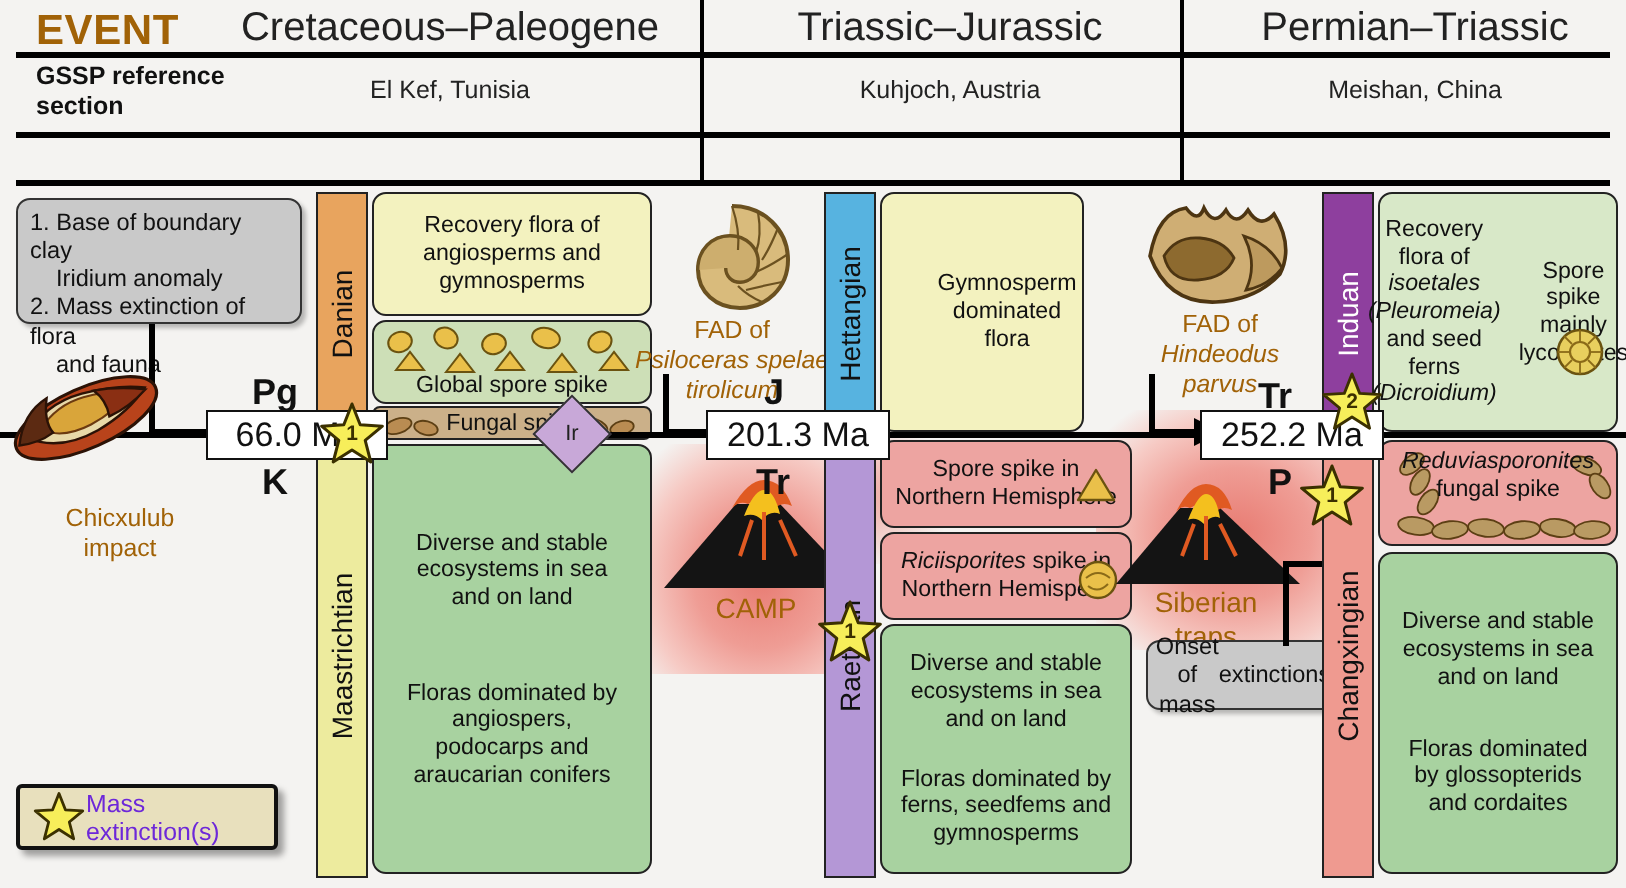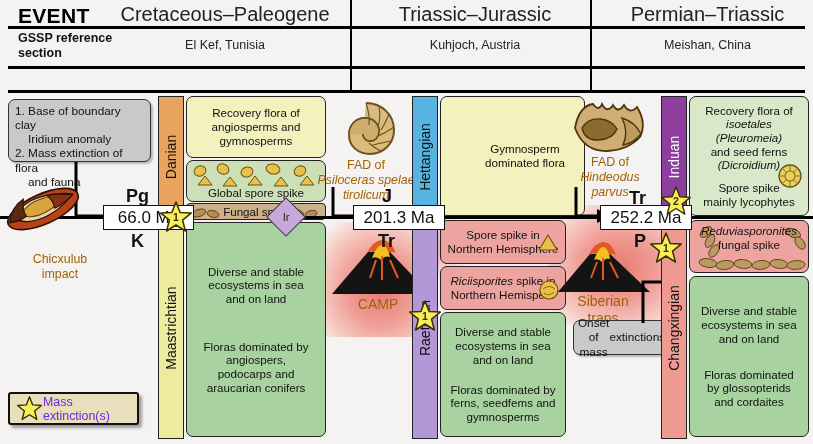--- a/index.html
+++ b/index.html
@@ -3,21 +3,21 @@
 <meta charset="utf-8">
 <style>
   html,body{margin:0;padding:0;background:#fff;}
   body{font-family:"Liberation Sans",sans-serif;}
   #stage{position:relative;width:813px;height:444px;background:#f4f3f1;overflow:hidden;}
 
   
   .hline{position:absolute;background:#000;}
   .vline{position:absolute;background:#000;}
 
-  .hdr-event{position:absolute;left:18px;top:4px;font-size:21px;font-weight:bold;color:#000000;letter-spacing:.3px;}
+  .hdr-event{position:absolute;left:18px;top:4px;font-size:21px;font-weight:bold;color:#a16207;letter-spacing:.3px;}
   .hdr-period{position:absolute;top:3px;font-size:20px;color:#222;text-align:center;}
   .hdr-gssp{position:absolute;left:18px;top:31px;font-size:12.5px;font-weight:bold;color:#111;line-height:1.18;}
   .hdr-site{position:absolute;top:38px;font-size:12.5px;color:#222;text-align:center;}
   .hdr-def{position:absolute;left:18px;top:74px;font-size:13px;font-weight:bold;color:#111;}
 
   
   .panel{position:absolute;box-sizing:border-box;border:1.6px solid #222;border-radius:7px;
          font-size:11.6px;line-height:1.18;color:#111;text-align:center;
          display:flex;align-items:center;justify-content:center;padding:2px 3px;}
   .panel-cream{background:#f3f2bf;}
@@ -236,21 +236,21 @@
   </div>
   <div class="cap" style="left:318px;top:296px;width:120px;font-size:14px;">CAMP</div>
 
   <div class="chron" style="left:412px;top:96px;width:26px;height:122px;background:#57b3e0;">
     <span>Hettangian</span>
   </div>
   <div class="chron" style="left:412px;top:217px;width:26px;height:222px;background:#b497d6;">
     <span>Raethian</span>
   </div>
 
-  <div class="panel panel-cream" style="left:440px;top:96px;width:145px;height:120px;padding-left:28px;">Gymnosperm dominated flora</div>
+  <div class="panel panel-cream" style="left:440px;top:96px;width:102px;height:120px;padding-left:28px;">Gymnosperm dominated flora</div>
 
   <div class="panel panel-red" style="left:440px;top:220px;width:126px;height:44px;">
     <span>Spore spike in Northern Hemisphere</span>
     <svg style="position:absolute;right:6px;top:12px;" width="22" height="20" viewBox="0 0 22 20">
       <path d="M11,2 L20,17 L2,17 Z" fill="#eac04a" stroke="#6b5310" stroke-width="1.2" stroke-linejoin="round"></path>
     </svg>
   </div>
 
   <div class="panel panel-red" style="left:440px;top:266px;width:126px;height:44px;">
     <span>
@@ -330,21 +330,21 @@
   </div>
 
   <div class="chron" style="left:661px;top:96px;width:26px;height:122px;background:#8e3f9e;">
     <span style="color:#fff;">Induan</span>
   </div>
   <div class="chron" style="left:661px;top:217px;width:26px;height:222px;background:#ef9a90;">
     <span>Changxingian</span>
   </div>
 
   <div class="panel panel-palegreen" style="left:689px;top:96px;width:120px;height:120px;
-       flex-direction:column;gap:9px;">
+       flex-direction:row;gap:9px;">
     <div>
       <div>Recovery flora of</div>
       <div class="it">isoetales</div>
       <div class="it">(Pleuromeia)</div>
       <div>and seed ferns</div>
       <div class="it">(Dicroidium)</div>
     </div>
     <div>
       <div>Spore spike</div>
       <div>mainly lycophytes</div>

